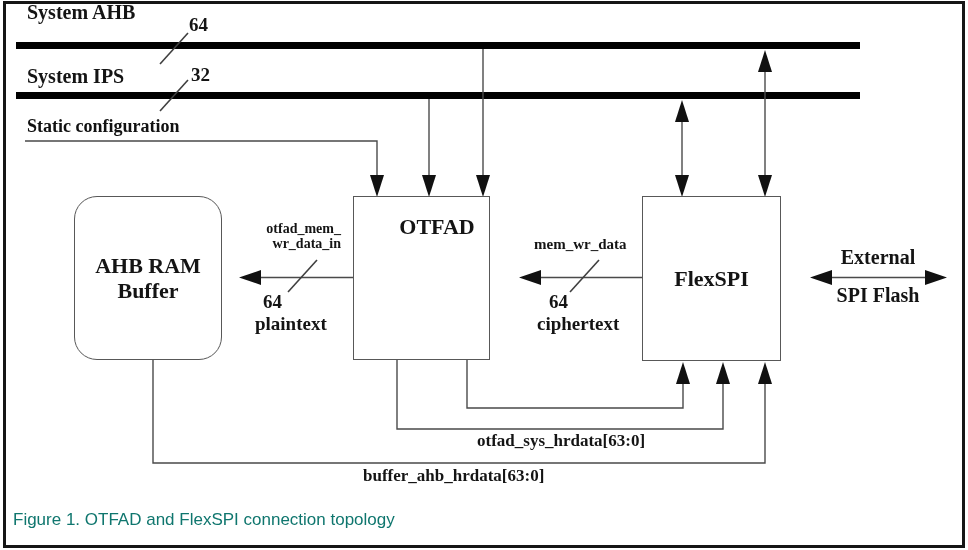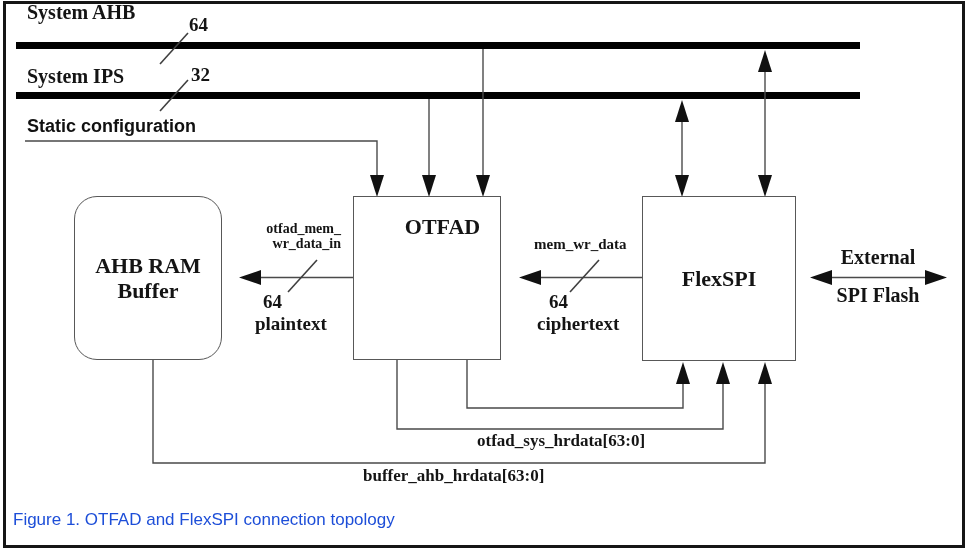--- a/index.html
+++ b/index.html
@@ -11,37 +11,37 @@
     overflow:hidden;
   }
   .border-frame{
     position:absolute;left:3px;top:1px;right:3px;bottom:2px;
     border:3px solid #161616;
     pointer-events:none;
   }
   .geom{position:absolute;left:0;top:0;}
   .lbl{position:absolute;white-space:nowrap;color:#141414;}
   .serif-b{font-family:"Liberation Serif",serif;font-weight:bold;}
-  .sans-b{font-family:Liberation Sans, sans-serif;font-weight:bold;}
+  .sans-b{font-family:Liberation Serif, serif;font-weight:bold;}
   .block{
     position:absolute;
     border:1.6px solid #585858;
     background:#ffffff;
     box-sizing:border-box;
     display:flex;flex-direction:column;
     align-items:center;justify-content:center;
     text-align:center;
     color:#141414;
     font-weight:bold;
     font-size:22px;line-height:1.15;
   }
   .caption{
     position:absolute;left:13px;top:510px;
     font-family:"Liberation Sans",sans-serif;
-    font-size:17px;color:#1d4ed8;white-space:nowrap;
+    font-size:17px;color:#0f766e;white-space:nowrap;
   }
 </style>
 </head>
 <body>
 
 <div class="canvas">
 
   <svg class="geom" width="968" height="550" viewBox="0 0 968 550">
 
     <rect x="16" y="42" width="844" height="7" fill="#000000"></rect>
@@ -90,25 +90,25 @@
   <div class="lbl serif-b" style="left:189px;top:14px;font-size:19px;">64</div>
   <div class="lbl serif-b" style="left:27px;top:65px;font-size:20px;">System IPS</div>
   <div class="lbl serif-b" style="left:191px;top:64px;font-size:19px;">32</div>
   <div class="lbl sans-b" style="left:27px;top:116px;font-size:18px;color:#111111;">Static configuration</div>
 
   <div class="block" style="left:74px;top:196px;width:148px;height:164px;border-radius:23px;">
     <div>AHB RAM</div>
     <div>Buffer</div>
   </div>
 
-  <div class="block" style="left:353px;top:196px;width:148px;height:164px;justify-content:flex-start;padding-top:17px;padding-left:31px;">
+  <div class="block" style="left:353px;top:196px;width:137px;height:164px;justify-content:flex-start;padding-top:17px;padding-left:31px;">
     <div>OTFAD</div>
   </div>
 
-  <div class="block" style="left:642px;top:196px;width:154px;height:165px;">
+  <div class="block" style="left:642px;top:196px;width:139px;height:165px;">
     <div>FlexSPI</div>
   </div>
 
   <div class="lbl serif-b" style="left:247px;top:221px;width:94px;font-size:14px;line-height:15px;text-align:right;white-space:normal;">
     <div>otfad_mem_</div>
     <div>wr_data_in</div>
   </div>
   <div class="lbl serif-b" style="left:263px;top:291px;font-size:19px;">64</div>
   <div class="lbl serif-b" style="left:255px;top:313px;font-size:19px;">plaintext</div>
 

